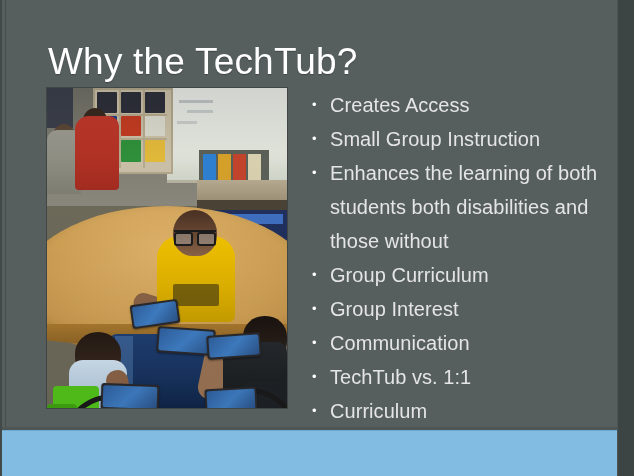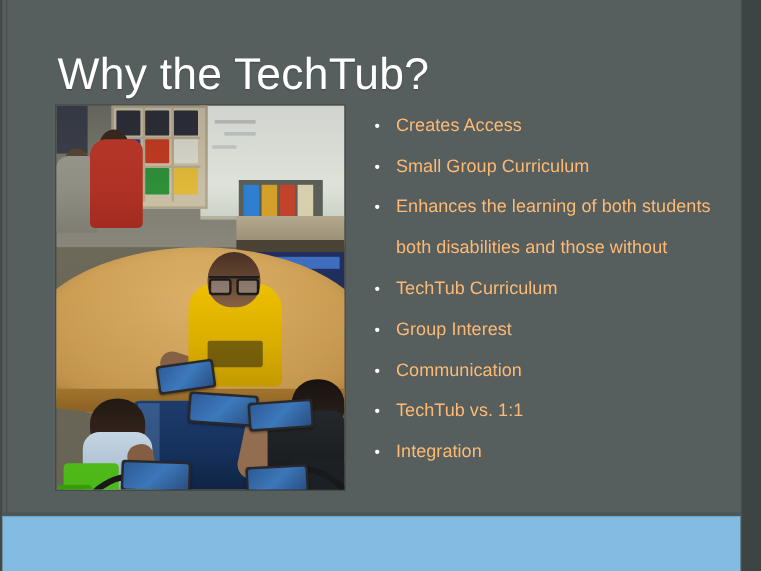--- a/index.html
+++ b/index.html
@@ -317,23 +317,23 @@
   .bullet-dot {
     flex: 0 0 auto;
     width: 18px;
     text-align: left;
     font-size: 13px;
     line-height: 34px;
     color: #ffffff;
   }
   .bullet-text {
     flex: 1 1 auto;
-    font-size: 15px;
+    font-size: 20px;
     line-height: 34px;
-    color: #fdba74;
+    color: #e5e5e5;
     letter-spacing: 0.05px;
   }
 
   
   #bottom-band {
     position: absolute;
     left: 2px;
     right: 1px;
     top: 430px;
     height: 46px;
@@ -450,44 +450,44 @@
     </div>
   </div>
 
   <ul id="bullets" style="list-style:none;margin:0;padding:0;">
       <li class="bullet-item">
         <span class="bullet-dot">•</span>
         <span class="bullet-text">Creates Access</span>
       </li>
       <li class="bullet-item">
         <span class="bullet-dot">•</span>
-        <span class="bullet-text">Small Group Curriculum</span>
+        <span class="bullet-text">Small Group Instruction</span>
       </li>
       <li class="bullet-item">
         <span class="bullet-dot">•</span>
         <span class="bullet-text">Enhances the learning of both students both disabilities and those without</span>
       </li>
       <li class="bullet-item">
         <span class="bullet-dot">•</span>
-        <span class="bullet-text">TechTub Curriculum</span>
+        <span class="bullet-text">Group Curriculum</span>
       </li>
       <li class="bullet-item">
         <span class="bullet-dot">•</span>
         <span class="bullet-text">Group Interest</span>
       </li>
       <li class="bullet-item">
         <span class="bullet-dot">•</span>
         <span class="bullet-text">Communication</span>
       </li>
       <li class="bullet-item">
         <span class="bullet-dot">•</span>
         <span class="bullet-text">TechTub vs. 1:1</span>
       </li>
       <li class="bullet-item">
         <span class="bullet-dot">•</span>
-        <span class="bullet-text">Integration</span>
+        <span class="bullet-text">Curriculum</span>
       </li>
     </ul>
 
   <div id="band-divider"></div>
   <div id="bottom-band" style="background: rgb(130, 188, 227);"></div>
 
 </div>
 
 </body></html>

